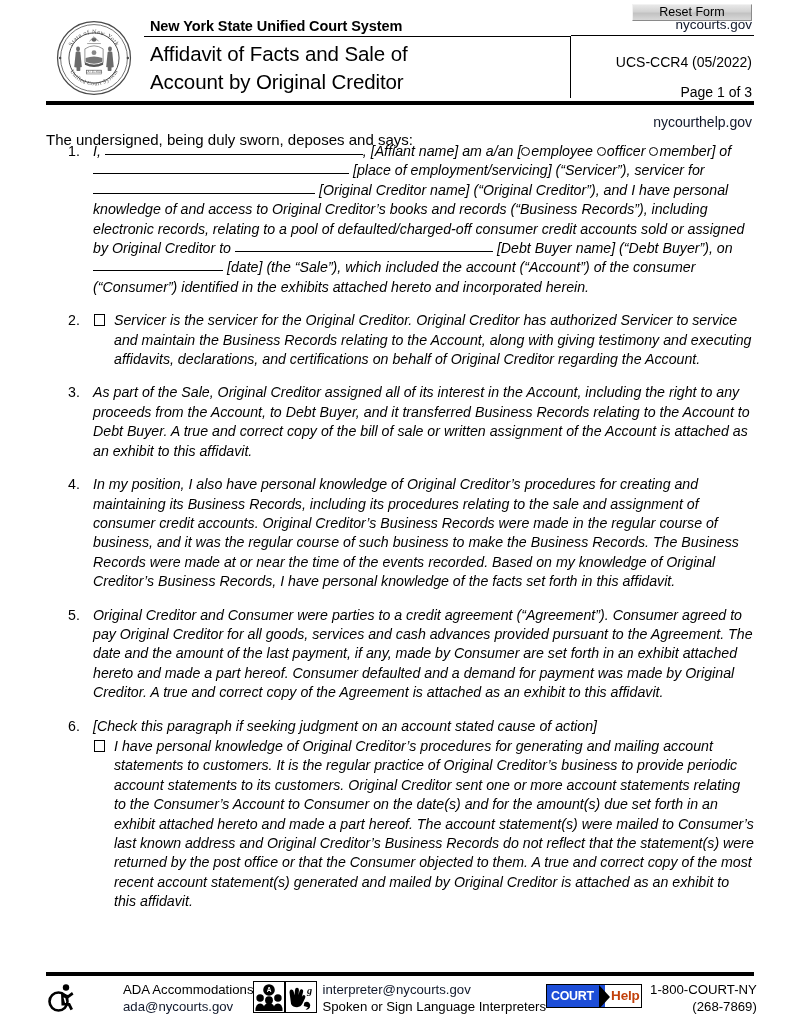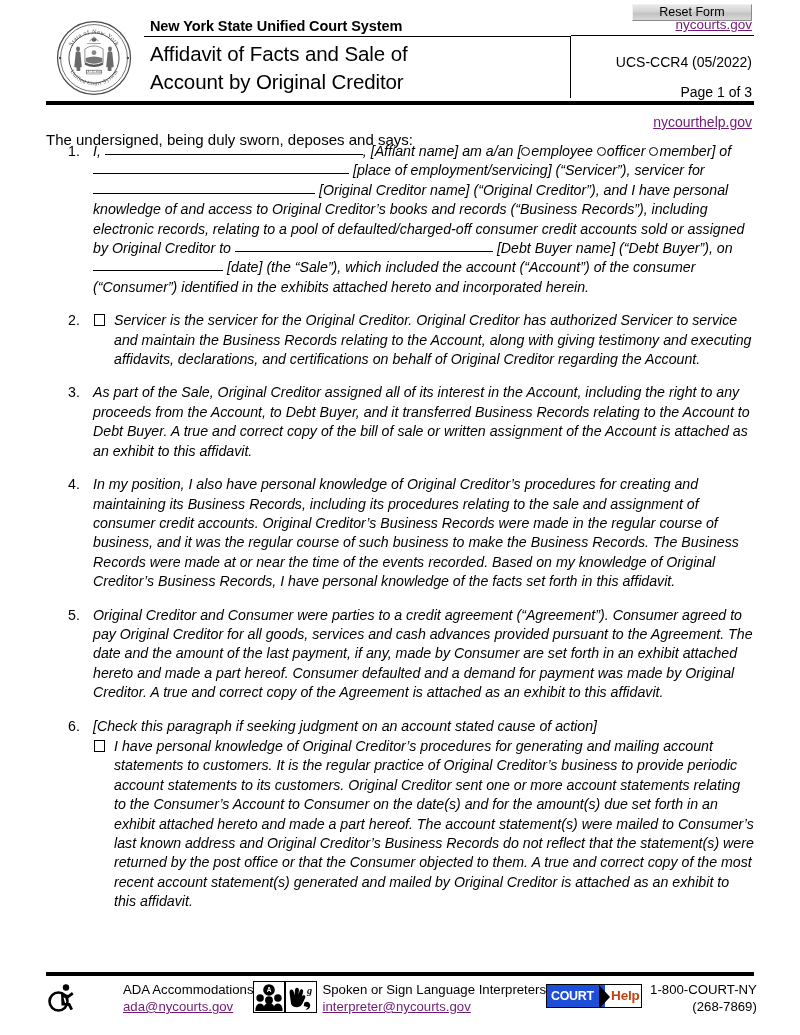--- a/index.html
+++ b/index.html
@@ -108,22 +108,21 @@
     border-top: 1px solid #000;
     height: 62px;
     padding: 5px 2px 0 0;
   }
   .hdr-meta-line {
     font-size: 14px;
     line-height: 18px;
     margin-top: 12px;
   }
   a.link, .link {
-    color: #701a75;
-    text-decoration: underline;
+    color: #0f172a;
   }
   .hdr-rule {
     position: absolute;
     left: 46px;
     top: 101px;
     width: 708px;
     height: 4px;
     background: #000;
   }
 
@@ -454,22 +453,22 @@
     <div class="gap-b"></div>
 
     <svg class="f-icon" viewBox="0 0 32 32">
       <rect width="32" height="32" fill="#fff"></rect>
       <path d="M 4 13 q -1 -5 2 -5 q 2 0 2.4 3 l 0.6 3 l 0.6 -5.5 q 0.3 -2.6 2.4 -2.4 q 2 0.2 1.8 2.8 l -0.5 5 l 1.2 -4.4 q 0.6 -2.3 2.5 -1.8 q 1.8 0.5 1.3 2.8 l -1.4 5.2 q 1.3 -2.4 2.9 -1.6 q 1.5 0.8 0.6 2.9 l -2.8 6 q -1.8 3.8 -5.8 3.8 q -4.6 0 -6.4 -3.4 z" fill="#000"></path>
       <path d="M 19.5 22 q 3.2 -2 5.4 0.4 q 2 2.2 0.4 5 q -1.4 2.4 -4.4 2.2 l 2.6 -2.6 l -4.6 -1.4 z" fill="#000"></path>
       <text x="22.5" y="13" font-size="11" fill="#000" font-family="Liberation Serif, serif" font-style="italic" font-weight="bold">g</text>
     </svg>
 
     <div class="f-text">
+      <div><span class="link">interpreter@nycourts.gov</span></div>
       <div>Spoken or Sign Language Interpreters</div>
-      <div><span class="link">interpreter@nycourts.gov</span></div>
     </div>
 
     <div class="gap-c"></div>
 
     <div class="courthelp">
       <div class="ch-left">
         <span>COURT</span>
       </div>
       <div class="ch-arrow"></div>
       <div class="ch-right">

